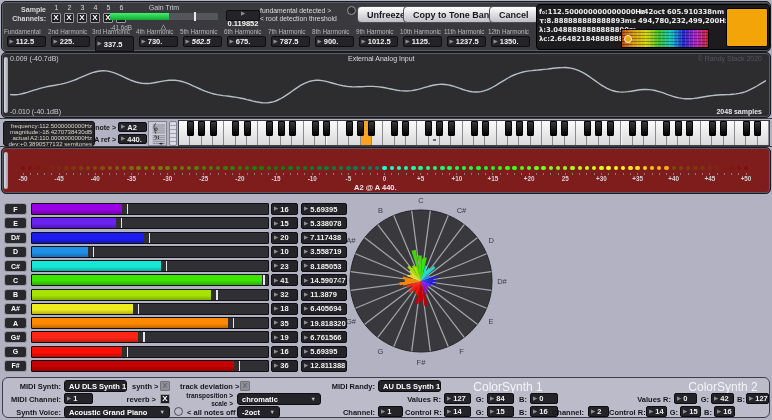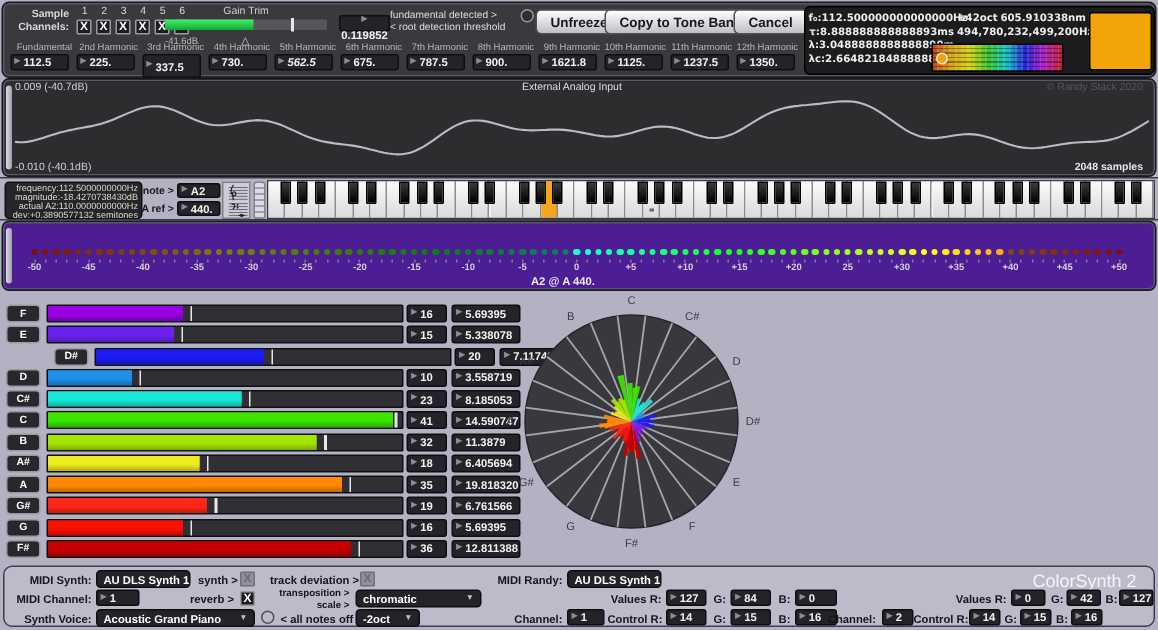--- a/index.html
+++ b/index.html
@@ -40,21 +40,21 @@
   #gain-handle{position:absolute;left:78%;top:-1px;width:2px;height:9px;background:#e8e8ee;}
   #gain-db{position:absolute;left:0;top:20px;color:#b8b8c0;font-size:6.3px;}
   #gain-marker{position:absolute;left:47%;top:19px;color:#d0d0d6;font-size:7px;}
   #threshold-box{left:224px;top:8px;width:34px;flex-direction:column;}
   #detect-block{position:absolute;left:258px;top:4px;width:96px;color:#dcdce0;font-size:6.8px;}
   .detect-line{display:flex;justify-content:space-between;align-items:center;}
   #btn-unfreeze{left:355px;top:4px;}
   #btn-copy{left:401px;top:4px;}
   #btn-cancel{left:487px;top:4px;}
   #harmonics-row{position:absolute;left:2px;top:26px;width:530px;display:flex;}
-  .hcol{width:44px;text-align:right;}
+  .hcol{width:44px;text-align:left;}
   .hcol .hlabel{color:#b6b6bc;font-size:6.3px;white-space:nowrap;overflow:visible;}
   .hcol .numbox{position:relative;width:39px;margin:1px auto 0;}
   
   #readout{position:absolute;left:534px;top:2px;width:234px;height:46px;background:#1c1c1f;
            border:1px solid #000;border-radius:4px;color:#ececec;font-weight:bold;
            font-size:6.8px;font-family:"DejaVu Sans",sans-serif;}
   .ro-col1{position:absolute;left:2px;top:3px;width:97px;text-align:right;line-height:9px;}
   .ro-col1b{position:absolute;left:2px;top:21px;width:68px;text-align:right;line-height:9px;}
   #ro-line1{position:absolute;left:101px;top:3px;width:86px;display:flex;justify-content:space-between;}
   #ro-line2{position:absolute;left:101px;top:12px;width:86px;text-align:right;}
@@ -81,21 +81,21 @@
   #staff{position:absolute;left:148px;top:2px;width:19px;height:25px;background:#ccccd8;border:1px solid #82828c;}
   #kb-grip{position:absolute;left:169px;top:2px;width:8px;height:25px;border:1px solid #82828c;border-radius:2px;
     background:repeating-linear-gradient(#dcdce6 0 3px,#a0a0ac 3px 4px);}
   #keyboard{position:absolute;left:178px;top:1px;width:592px;height:26px;background:#f8f8f8;
             border:1px solid #3c3c44;}
   .wkey{position:absolute;top:0;height:24px;background:linear-gradient(#fbfbfb,#dadada);
         border-right:1px solid #8a8a90;}
   .bkey{position:absolute;top:0;height:15px;width:7px;background:linear-gradient(#3a3a3a,#000);
         border:1px solid #000;border-radius:0 0 1px 1px;z-index:2;}
   
-  #meter-panel{left:1px;top:147px;width:770px;height:47px;background:#4c1d95;}
+  #meter-panel{left:1px;top:147px;width:770px;height:47px;background:#7f1d1d;}
   .led{position:absolute;width:4.4px;height:4.4px;border-radius:50%;}
   .mtick{position:absolute;width:1px;height:2.2px;background:#7e7e88;}
   .mlabel{position:absolute;width:24px;text-align:center;font-size:6.3px;color:#d2d2d8;font-weight:bold;}
   #meter-caption{position:absolute;left:352px;top:35px;font-size:7.5px;font-weight:bold;color:#ebebf0;}
   
   .bar-row{position:absolute;left:4px;width:350px;height:12px;}
   .note-btn{position:absolute;left:0;top:0;width:23px;height:12px;background:#28282c;
             border:1px solid #9a9aa2;border-radius:3px;color:#fff;font-size:7px;font-weight:bold;
             display:flex;align-items:center;justify-content:center;}
   .bar-track{position:absolute;left:27px;top:0;width:238px;height:12px;background:#303034;
@@ -222,21 +222,21 @@
           <div class="hlabel">8th Harmonic</div>
           <div class="numbox" style="position: relative; width: 39px; height: 11px;">
             <span class="tri">▶</span>
             <span>900.</span>
           </div>
         </div>
         <div class="hcol">
           <div class="hlabel">9th Harmonic</div>
           <div class="numbox" style="position: relative; width: 39px; height: 11px;">
             <span class="tri">▶</span>
-            <span>1621.8</span>
+            <span>1012.5</span>
           </div>
         </div>
         <div class="hcol">
           <div class="hlabel">10th Harmonic</div>
           <div class="numbox" style="position: relative; width: 39px; height: 11px;">
             <span class="tri">▶</span>
             <span>1125.</span>
           </div>
         </div>
         <div class="hcol">
@@ -673,21 +673,21 @@
         </div>
         <div class="numbox" style="position: absolute; width: 27px; height: 12px; left: 267px;">
           <span class="tri">▶</span>
           <span>15</span>
         </div>
         <div class="numbox" style="position: absolute; width: 46px; height: 12px; left: 297px;">
           <span class="tri">▶</span>
           <span>5.338078</span>
         </div>
       </div>
-      <div class="bar-row" style="top: 231.5px; margin-left: 32px;">
+      <div class="bar-row" style="top: 231.5px;">
         <div class="note-btn">D#</div>
         <div class="bar-track">
           <div class="bar-fill" style="width: 111.981px; background: linear-gradient(rgb(27, 27, 242) 55%, rgba(0, 0, 0, 0.25)) rgb(27, 27, 242);"></div>
           <div class="bar-peak" style="left: 116.981px;"></div>
         </div>
         <div class="numbox" style="position: absolute; width: 27px; height: 12px; left: 267px;">
           <span class="tri">▶</span>
           <span>20</span>
         </div>
         <div class="numbox" style="position: absolute; width: 46px; height: 12px; left: 297px;">
@@ -940,20 +940,21 @@
     </div>
     <span class="blbl blbl-l" style="left:129px;top:4px;">synth &gt;</span>
     <div class="chk dim" style="left:157px;top:3px;">X</div>
     <span class="blbl blbl-l" style="left:177px;top:4px;">track deviation &gt;</span>
     <div class="chk dim" style="left:237px;top:3px;">X</div>
     <span class="blbl" style="left:326px;top:4px;width:46px;">MIDI Randy:</span>
     <div class="dropdown" style="left:375px;top:2px;width:63px;">
       <span>AU DLS Synth 1</span>
       <span class="dd-arrow">▼</span>
     </div>
+    <span class="cstitle" style="left:445px;top:2px;">ColorSynth 1</span>
     <span class="cstitle" style="left:660px;top:2px;">ColorSynth 2</span>
 
     <span class="blbl" style="left:2px;top:17px;width:56px;">MIDI Channel:</span>
     <div class="numbox" style="left:61px;top:15px;width:29px;">
       <span class="tri">▶</span>
       <span>1</span>
     </div>
     <span class="blbl" style="left:119px;top:17px;width:34px;">reverb &gt;</span>
     <div class="chk" style="left:157px;top:16px;">X</div>
     <div id="transp-block">

